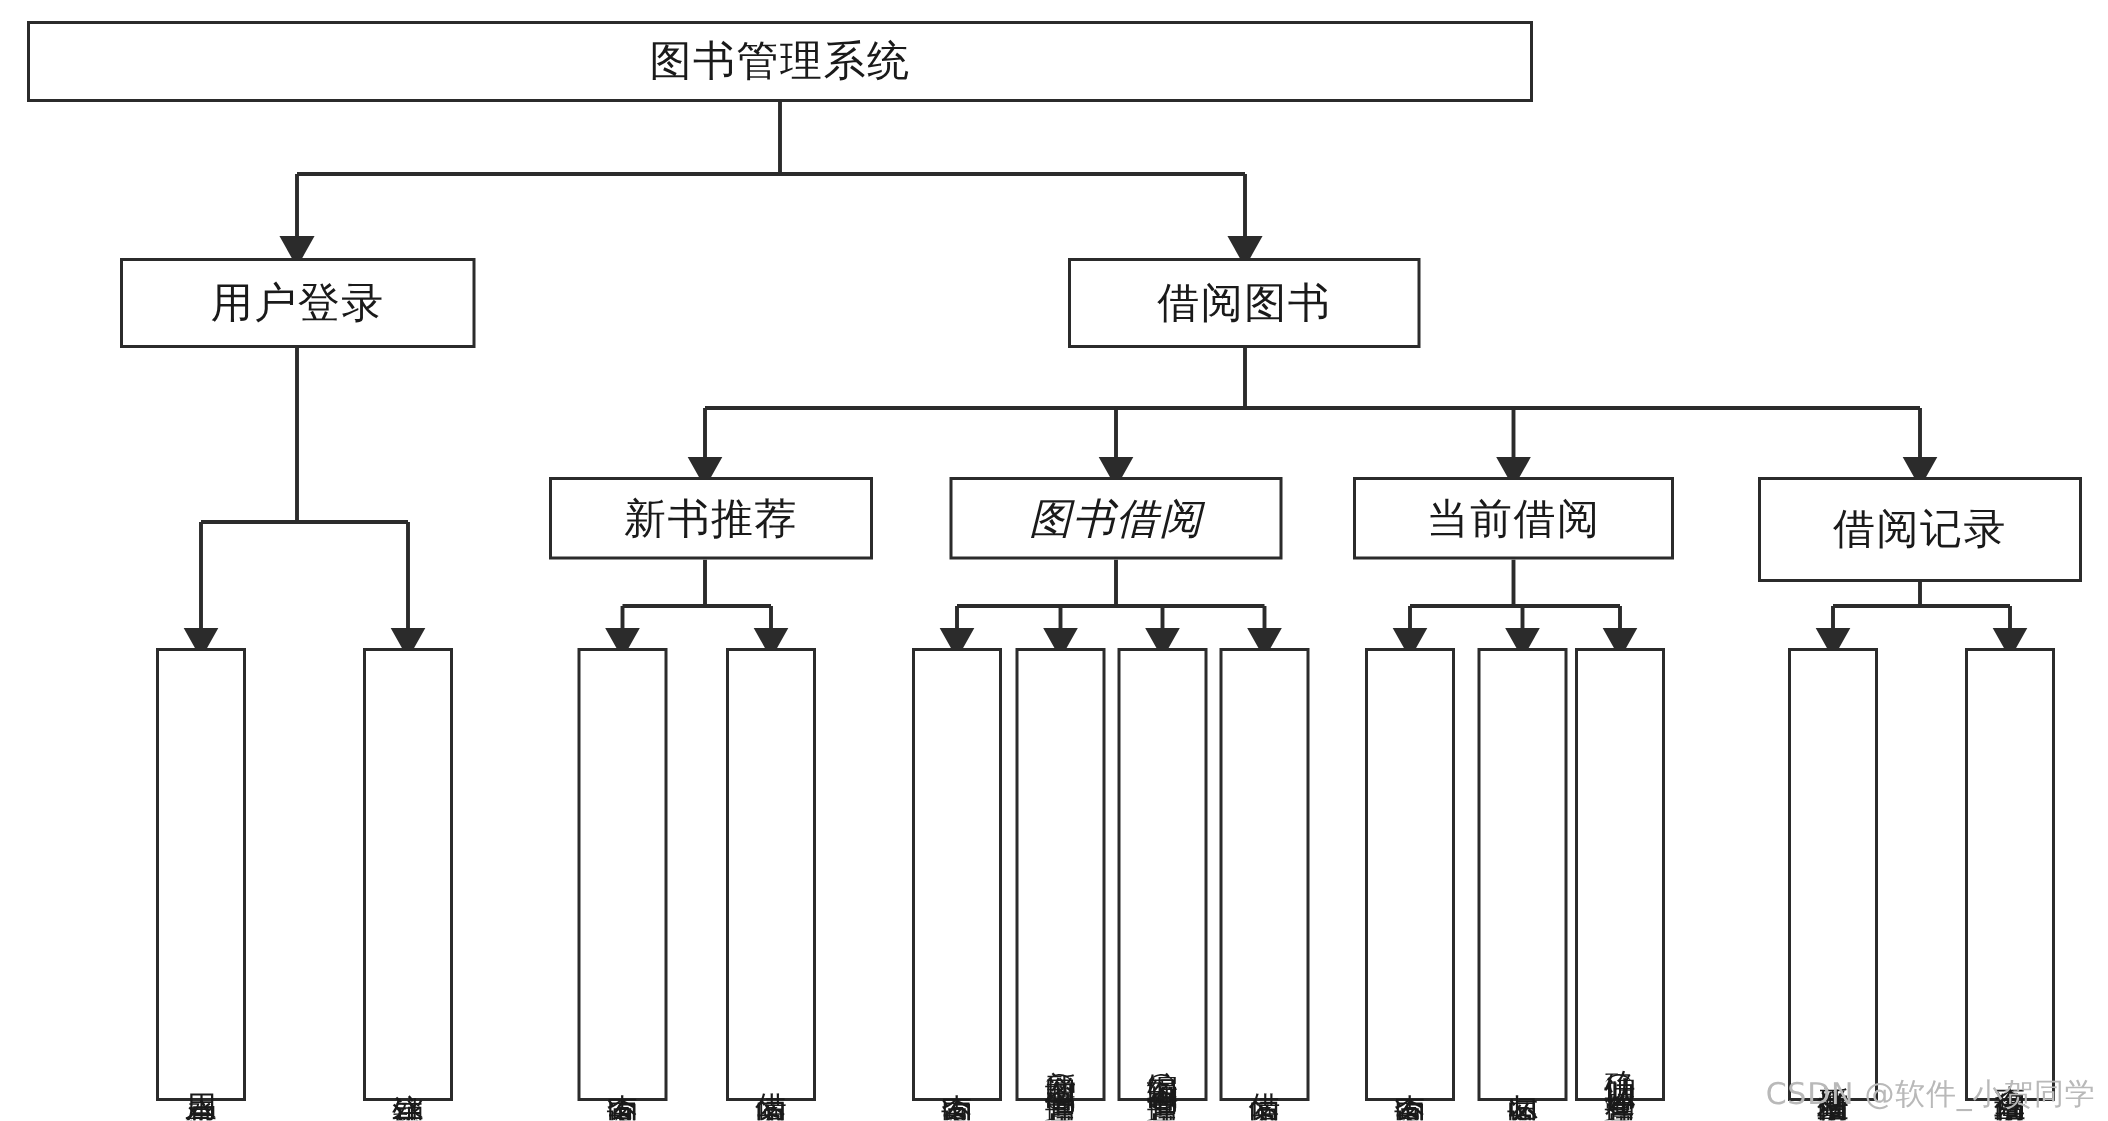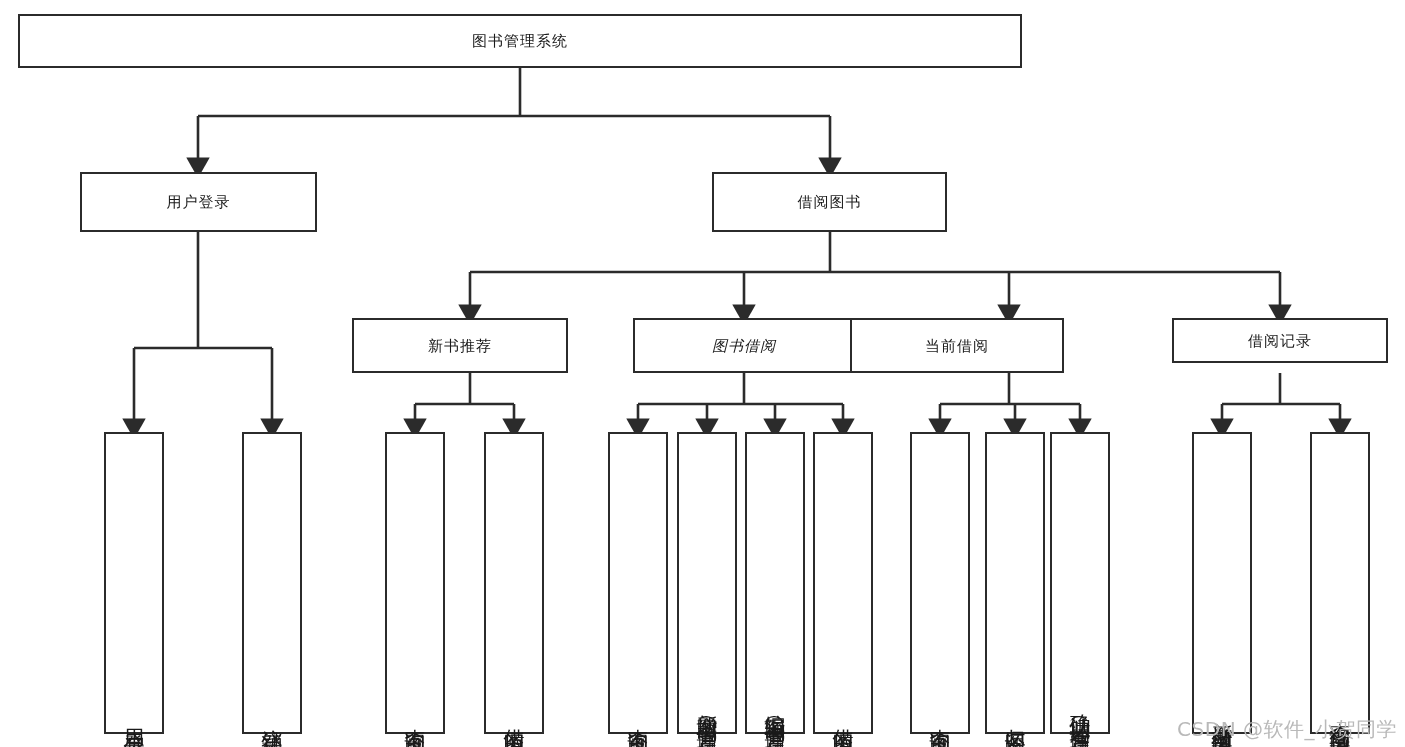--- a/index.html
+++ b/index.html
@@ -31,21 +31,21 @@
     box-sizing: border-box;
     background: #ffffff;
     border: 2px solid #2b2b2b;
     display: flex;
     align-items: center;
     justify-content: center;
     color: #1a1a1a;
     z-index: 2;
   }
   .node.horiz {
-    font-size: 15px;
+    font-size: 28px;
     letter-spacing: 1px;
     line-height: 1.2;
   }
   .node.vert {
     align-items: flex-end;
     justify-content: center;
     padding-bottom: 8px;
     font-size: 21px;
   }
   .node.vert .vlabel {
@@ -128,30 +128,30 @@
     <span class="hlabel">图书管理系统</span>
   </div>
 
   <div class="node horiz" style="left: 80px; top: 172px; width: 237px; height: 60px;">
     <span class="hlabel">用户登录</span>
   </div>
   <div class="node horiz" style="left: 712px; top: 172px; width: 235px; height: 60px;">
     <span class="hlabel">借阅图书</span>
   </div>
 
-  <div class="node horiz" style="left: 352px; top: 318px; width: 216px; height: 55px;">
+  <div class="node horiz" style="left: 366px; top: 318px; width: 216px; height: 55px;">
     <span class="hlabel">新书推荐</span>
   </div>
   <div class="node horiz" style="left: 633px; top: 318px; width: 222px; height: 55px; font-style: italic;">
     <span class="hlabel">图书借阅</span>
   </div>
-  <div class="node horiz" style="left: 850px; top: 318px; width: 214px; height: 55px;">
+  <div class="node horiz" style="left: 902px; top: 318px; width: 214px; height: 55px;">
     <span class="hlabel">当前借阅</span>
   </div>
-  <div class="node horiz" style="left: 1172px; top: 318px; width: 216px; height: 45px;">
+  <div class="node horiz" style="left: 1172px; top: 318px; width: 216px; height: 70px;">
     <span class="hlabel">借阅记录</span>
   </div>
 
   <div class="node vert" style="left: 104px; top: 432px; width: 60px; height: 302px;">
     <span class="vlabel">用户登录</span>
   </div>
   <div class="node vert" style="left: 242px; top: 432px; width: 60px; height: 302px;">
     <span class="vlabel">注销登录</span>
   </div>
   <div class="node vert" style="left: 385px; top: 432px; width: 60px; height: 302px;">

